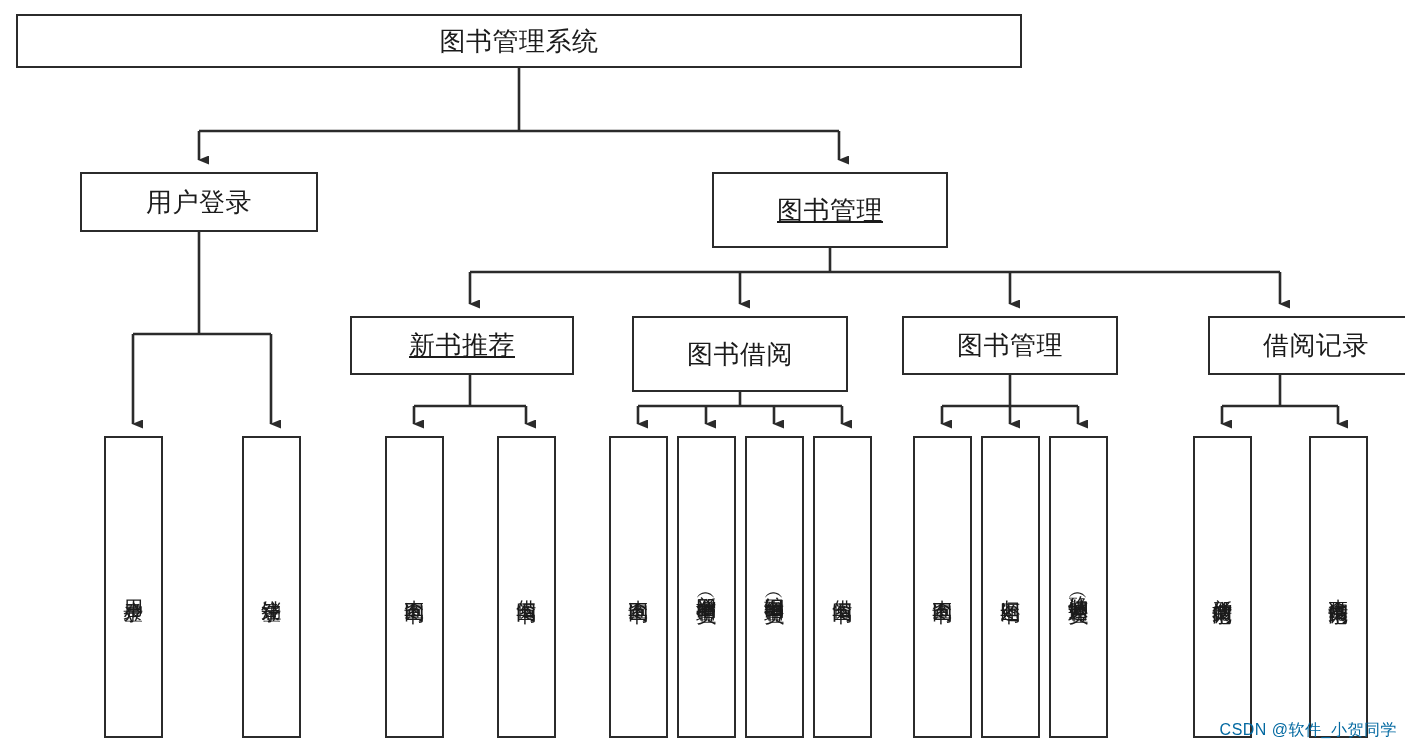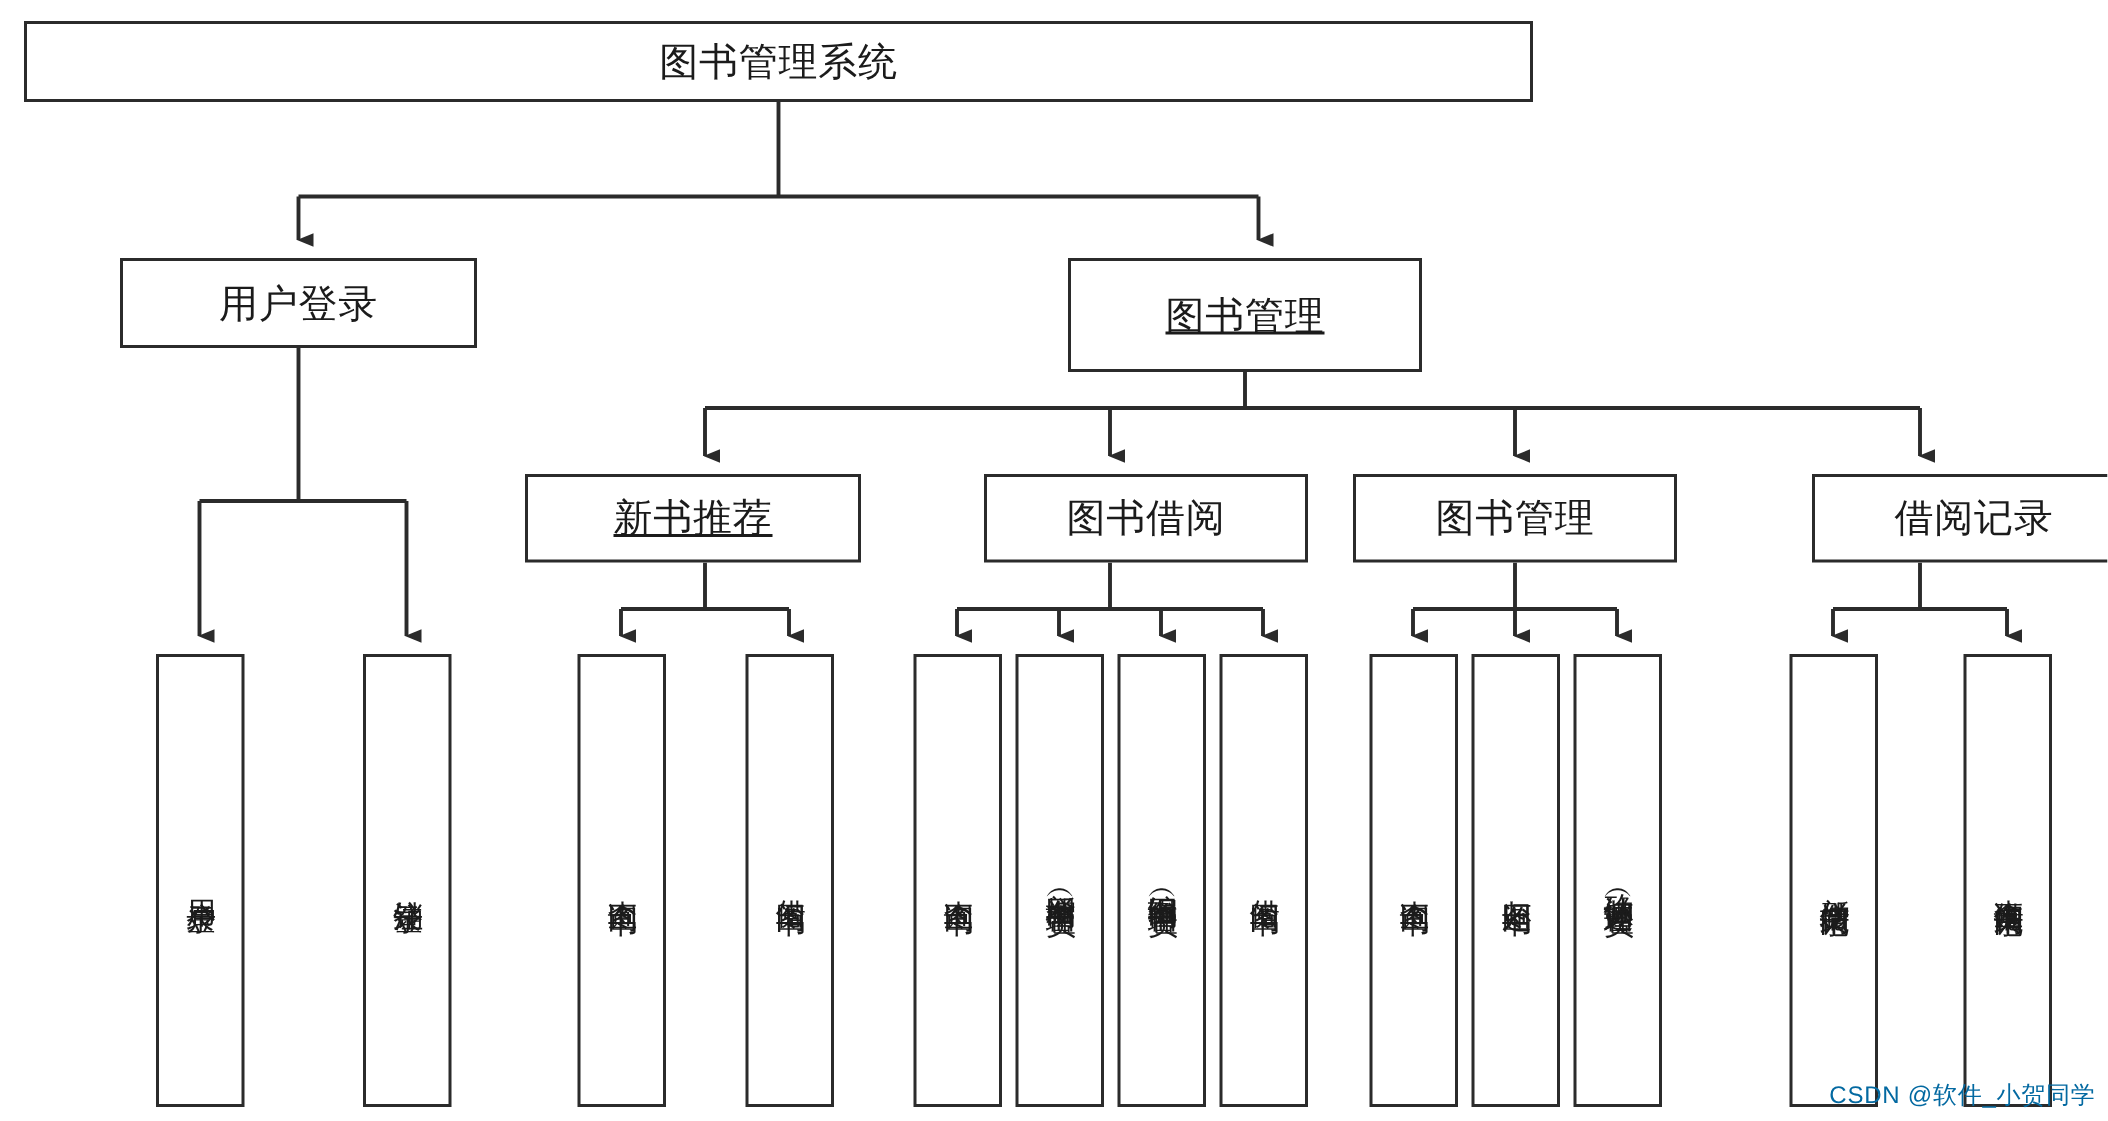--- a/index.html
+++ b/index.html
@@ -130,21 +130,21 @@
   <div class="node horiz" style="left:80px; top:172px; width:238px; height:60px;">
     <span class="node-label">用户登录</span>
   </div>
   <div class="node horiz" style="left:712px; top:172px; width:236px; height:76px;text-decoration:underline;">
     <span class="node-label">图书管理</span>
   </div>
 
   <div class="node horiz" style="left:350px; top:316px; width:224px; height:59px;text-decoration:underline;">
     <span class="node-label">新书推荐</span>
   </div>
-  <div class="node horiz" style="left:632px; top:316px; width:216px; height:59px;margin-left:24px;">
+  <div class="node horiz" style="left:632px; top:316px; width:216px; height:76px;">
     <span class="node-label">图书借阅</span>
   </div>
   <div class="node horiz" style="left:902px; top:316px; width:216px; height:59px;">
     <span class="node-label">图书管理</span>
   </div>
   <div class="node horiz" style="left:1172px; top:316px; width:216px; height:59px;margin-left:36px;">
     <span class="node-label">借阅记录</span>
   </div>
 
   <div class="node vert" style="left:104px; top:436px; width:59px; height:302px;">

